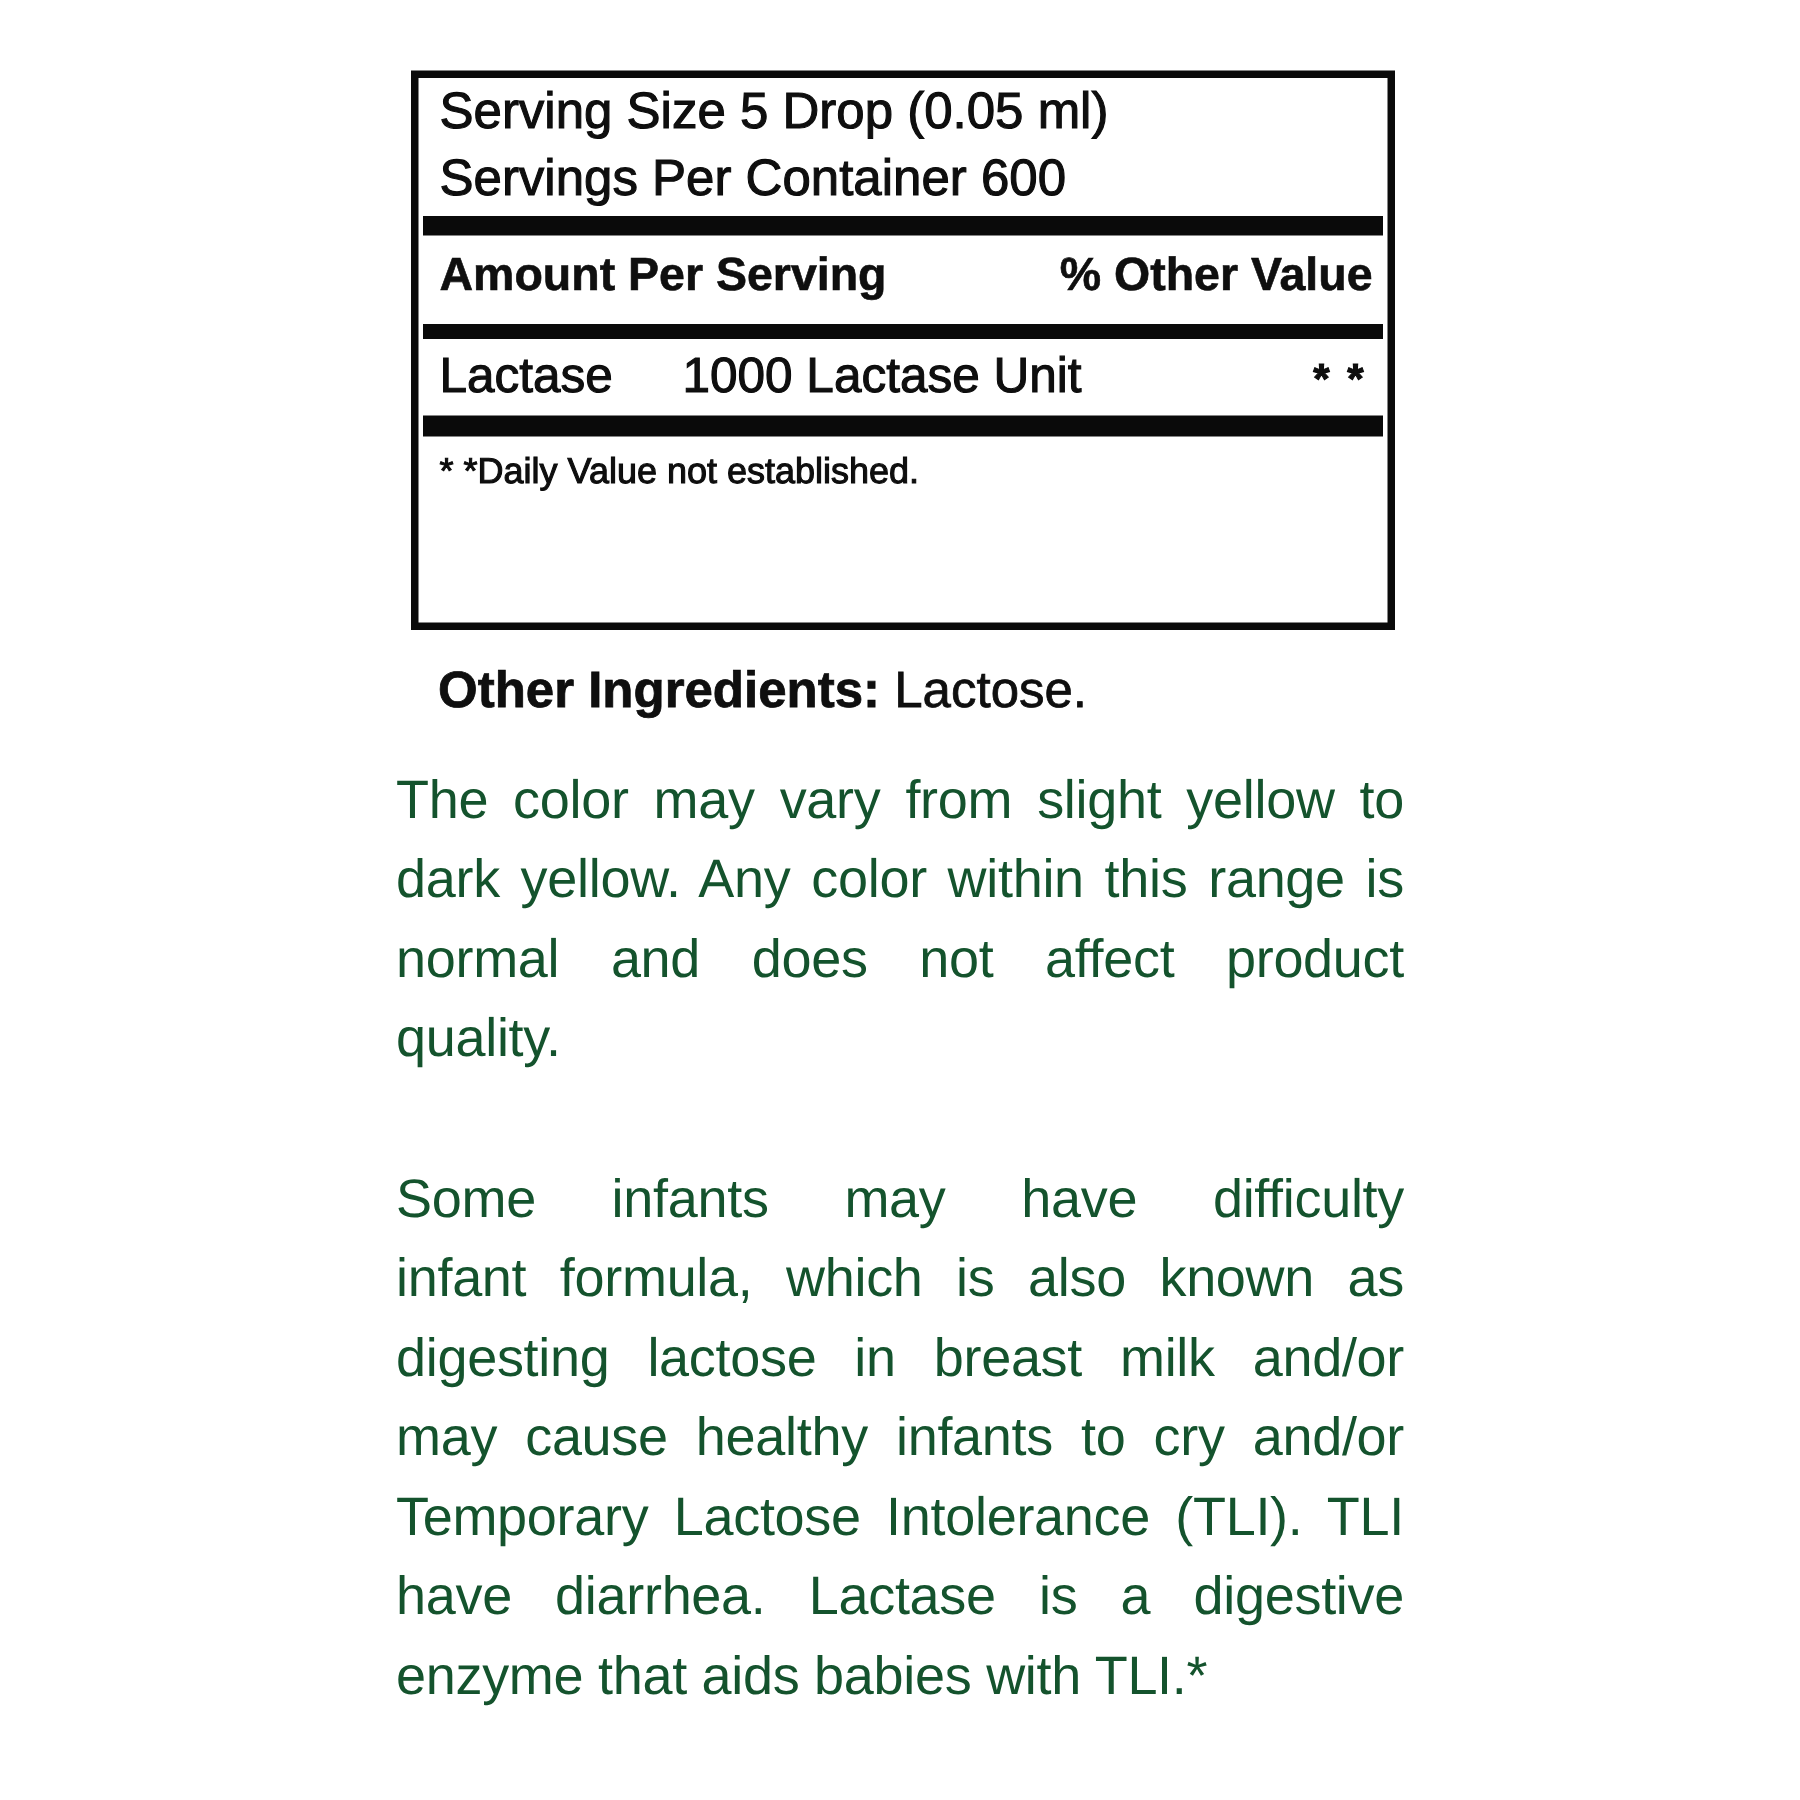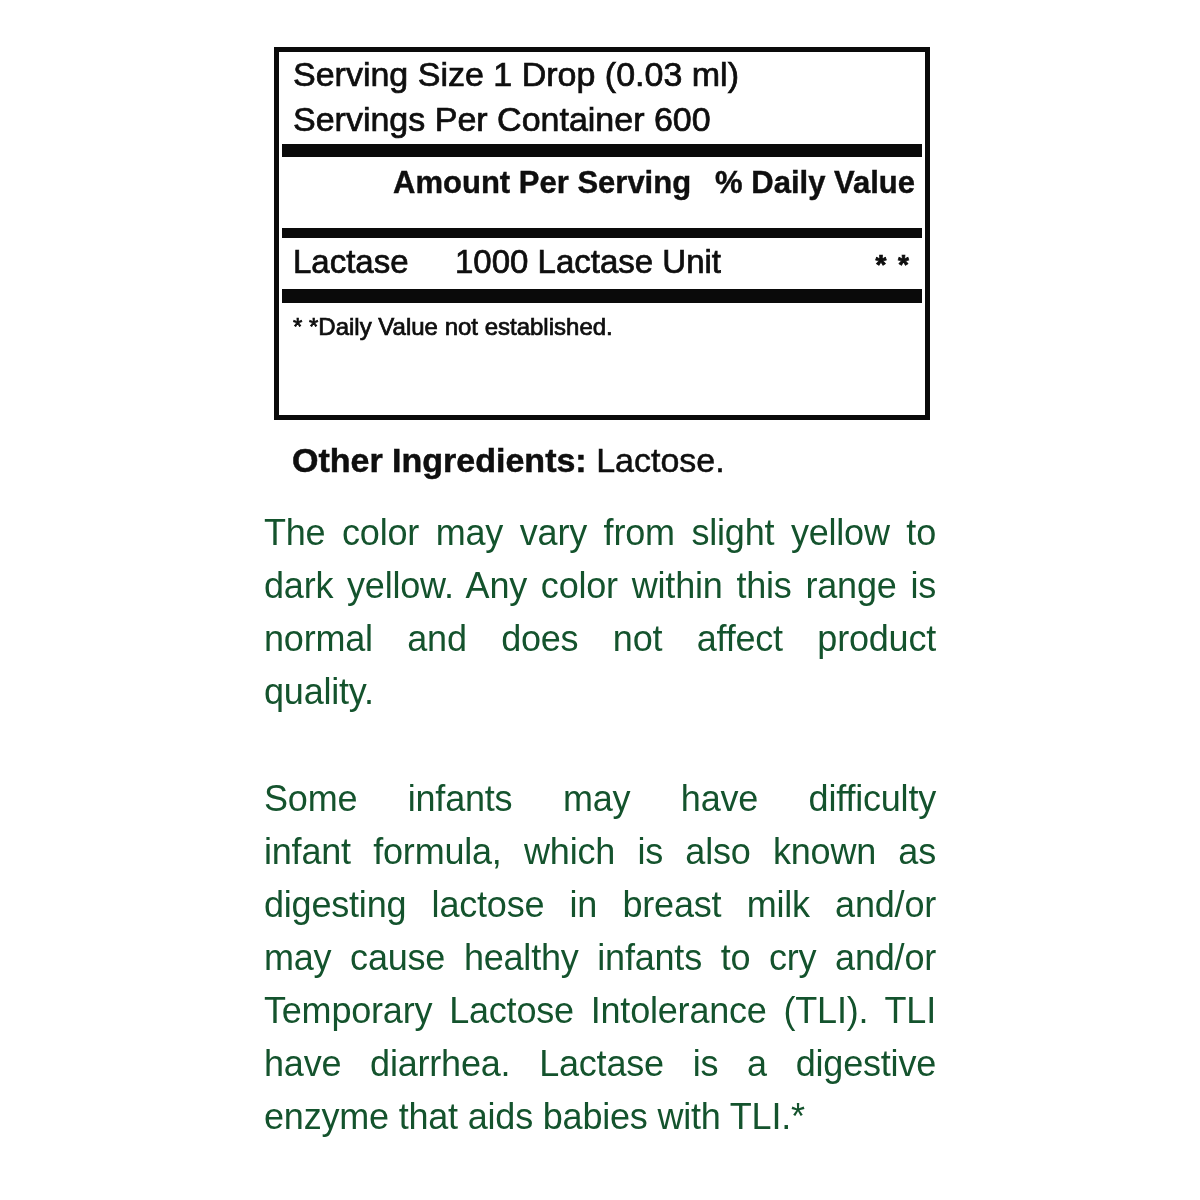--- a/index.html
+++ b/index.html
@@ -41,23 +41,23 @@
     line-height: 45px;
     -webkit-text-stroke: 0.7px #0a0a0a;
     white-space: nowrap;
   }
   .fb-line.first { margin-top: 0; }
   .fb-bar { background: #0a0a0a; margin: 0 3px; }
   .fb-bar.thick1 { height: 13px; margin-top: 2px; }
   .fb-bar.mid    { height: 10px; margin-top: 13px; }
   .fb-bar.thick2 { height: 14px; margin-top: 10px; }
   .fb-amount-row {
-    margin: 10px 10px 16px 14px;
+    margin: 10px 10px 4px 14px;
     display: flex;
-    justify-content: flex-end;
+    justify-content: space-between;
     gap: 24px;
     font-size: 31px;
     line-height: 32px;
     font-weight: bold;
     -webkit-text-stroke: 0.4px #0a0a0a;
     white-space: nowrap;
   }
   .fb-nutrient-row {
     margin: 7px 14px 0 14px;
     display: flex;
@@ -118,26 +118,26 @@
     text-align: left;
     text-align-last: left;
   }
 </style>
 </head>
 <body>
 
 <div class="page">
 
   <div class="facts-box">
-    <div class="fb-line first">Serving Size 1 Drop (0.03 ml)</div>
+    <div class="fb-line first">Serving Size 5 Drop (0.05 ml)</div>
     <div class="fb-line">Servings Per Container 600</div>
     <div class="fb-bar thick1"></div>
     <div class="fb-amount-row">
       <span>Amount Per Serving</span>
-      <span>% Daily Value</span>
+      <span>% Other Value</span>
     </div>
     <div class="fb-bar mid"></div>
     <div class="fb-nutrient-row">
       <span class="fb-nutrient-name">Lactase</span>
       <span class="fb-nutrient-amount">1000 Lactase Unit</span>
       <span class="fb-nutrient-dv">* *</span>
     </div>
     <div class="fb-bar thick2"></div>
     <div class="fb-footnote">* *Daily Value not established.</div>
   </div>

